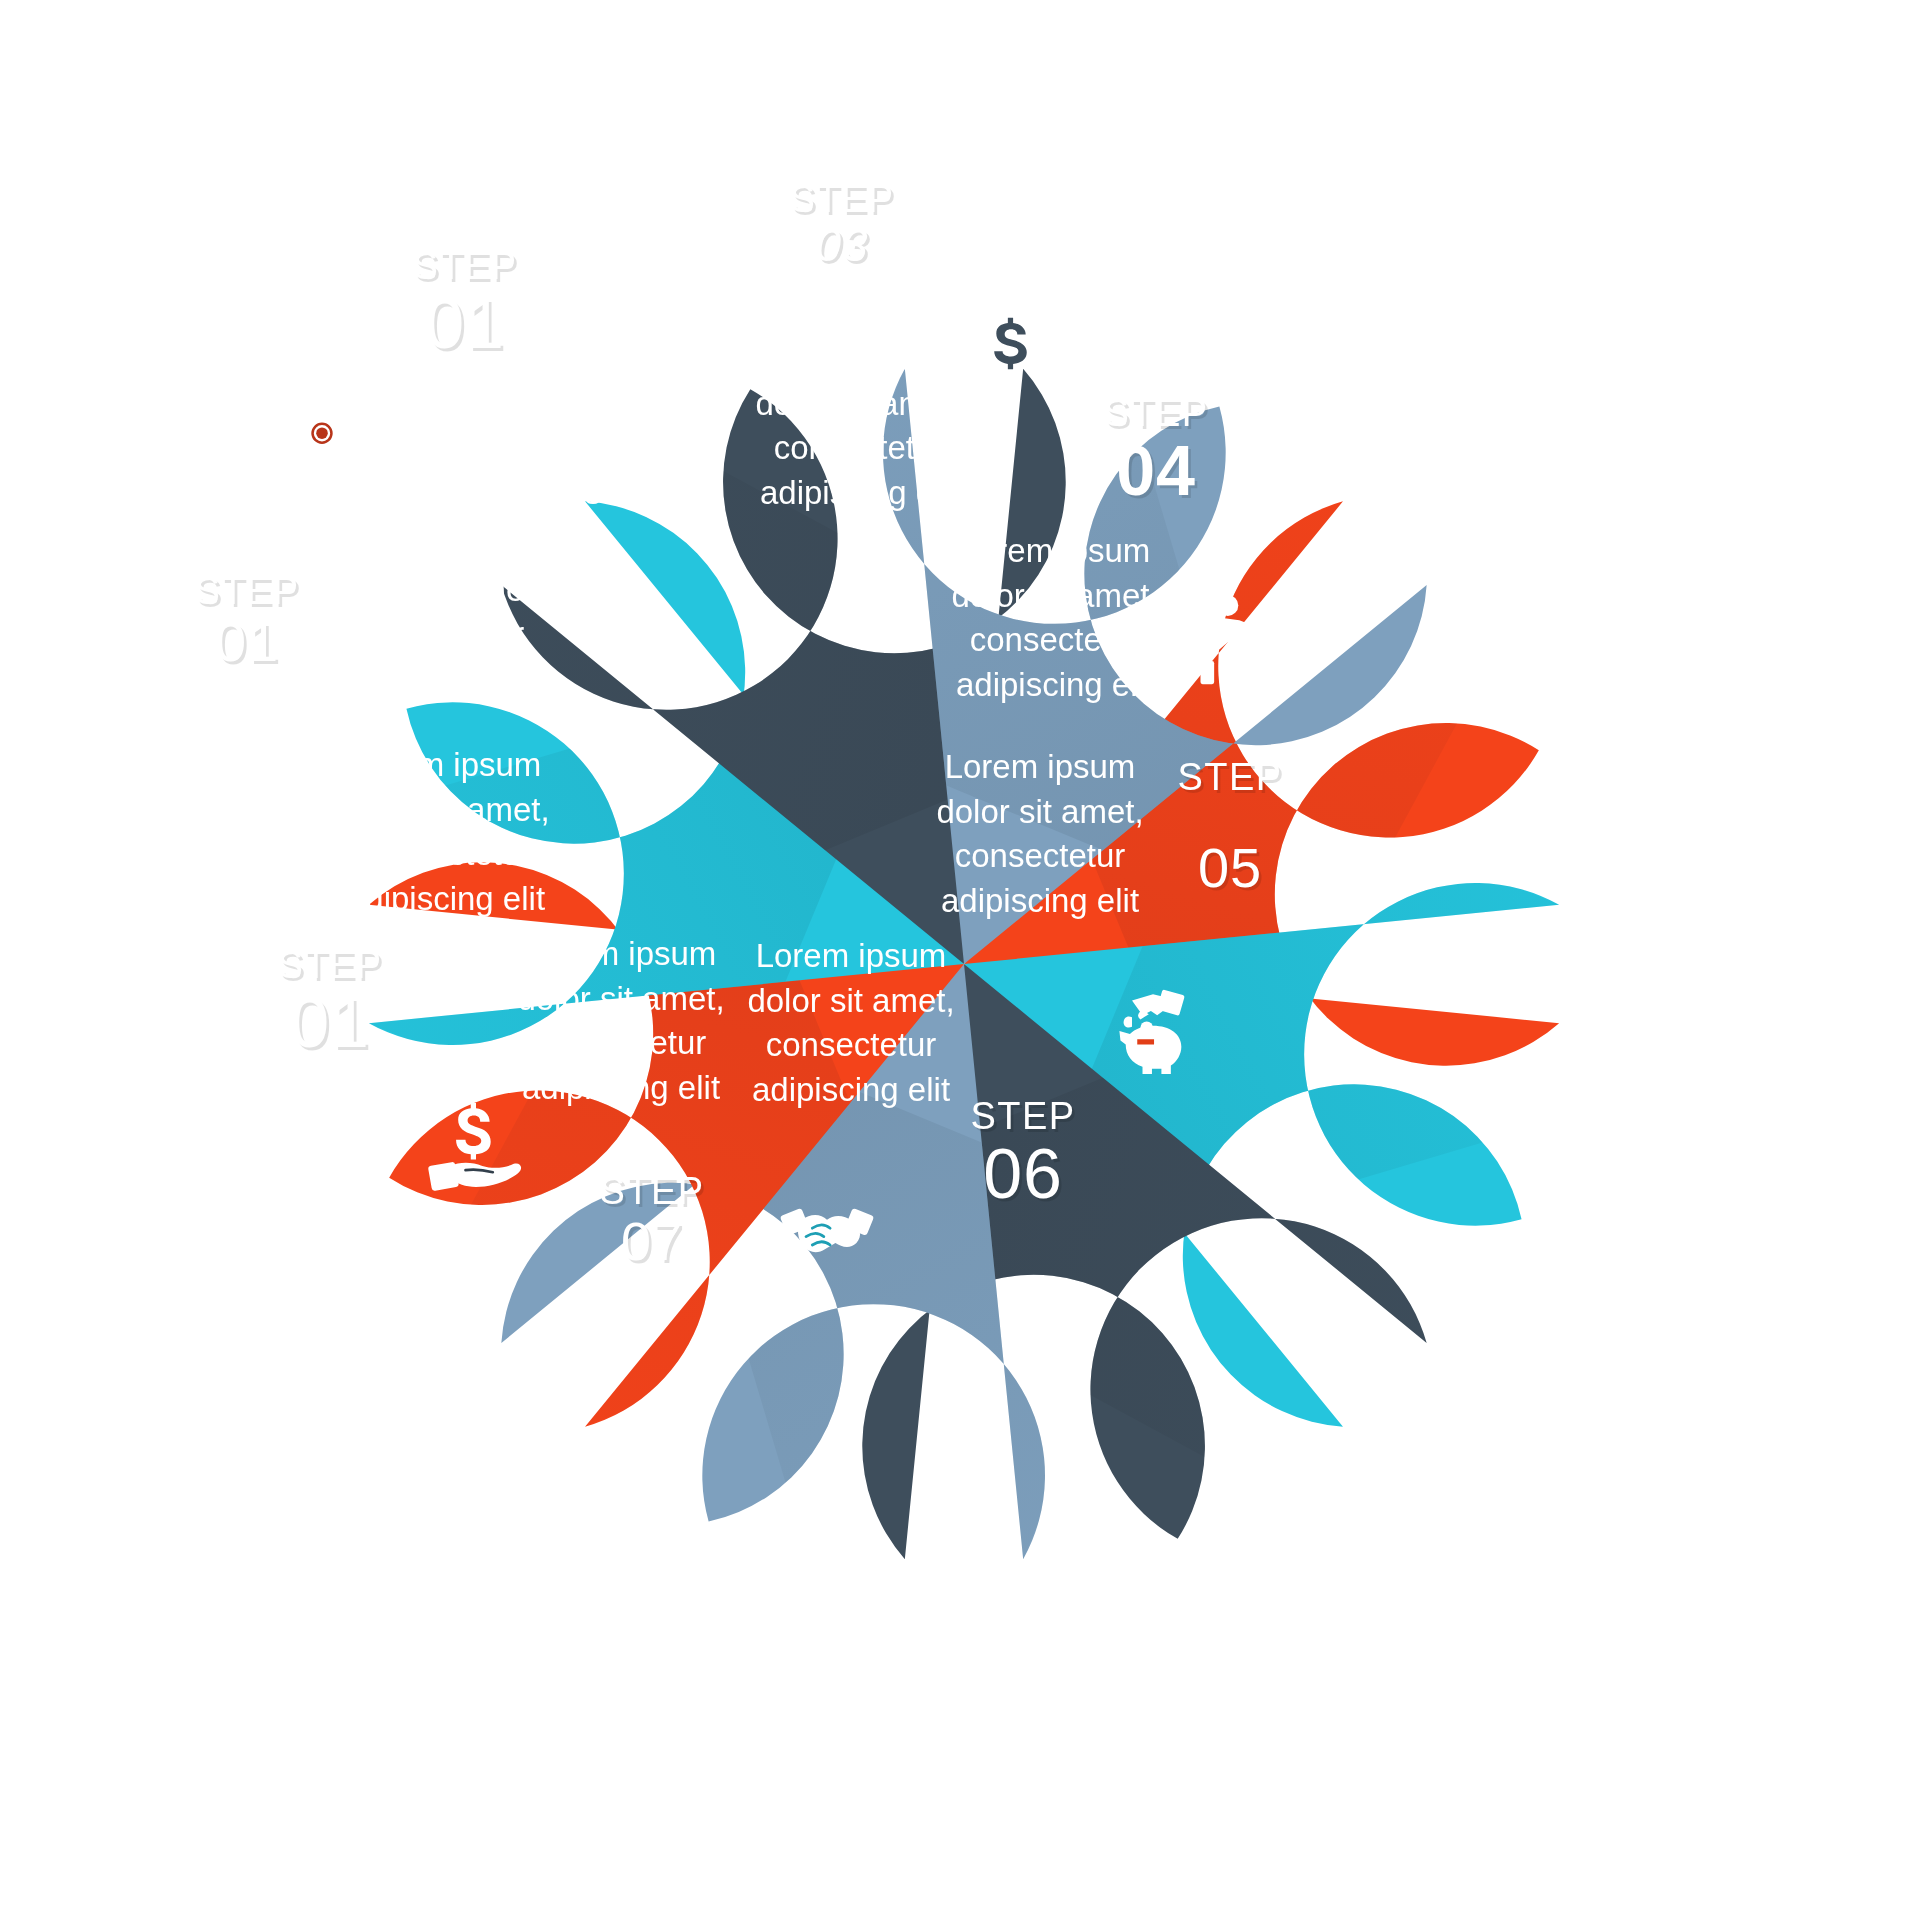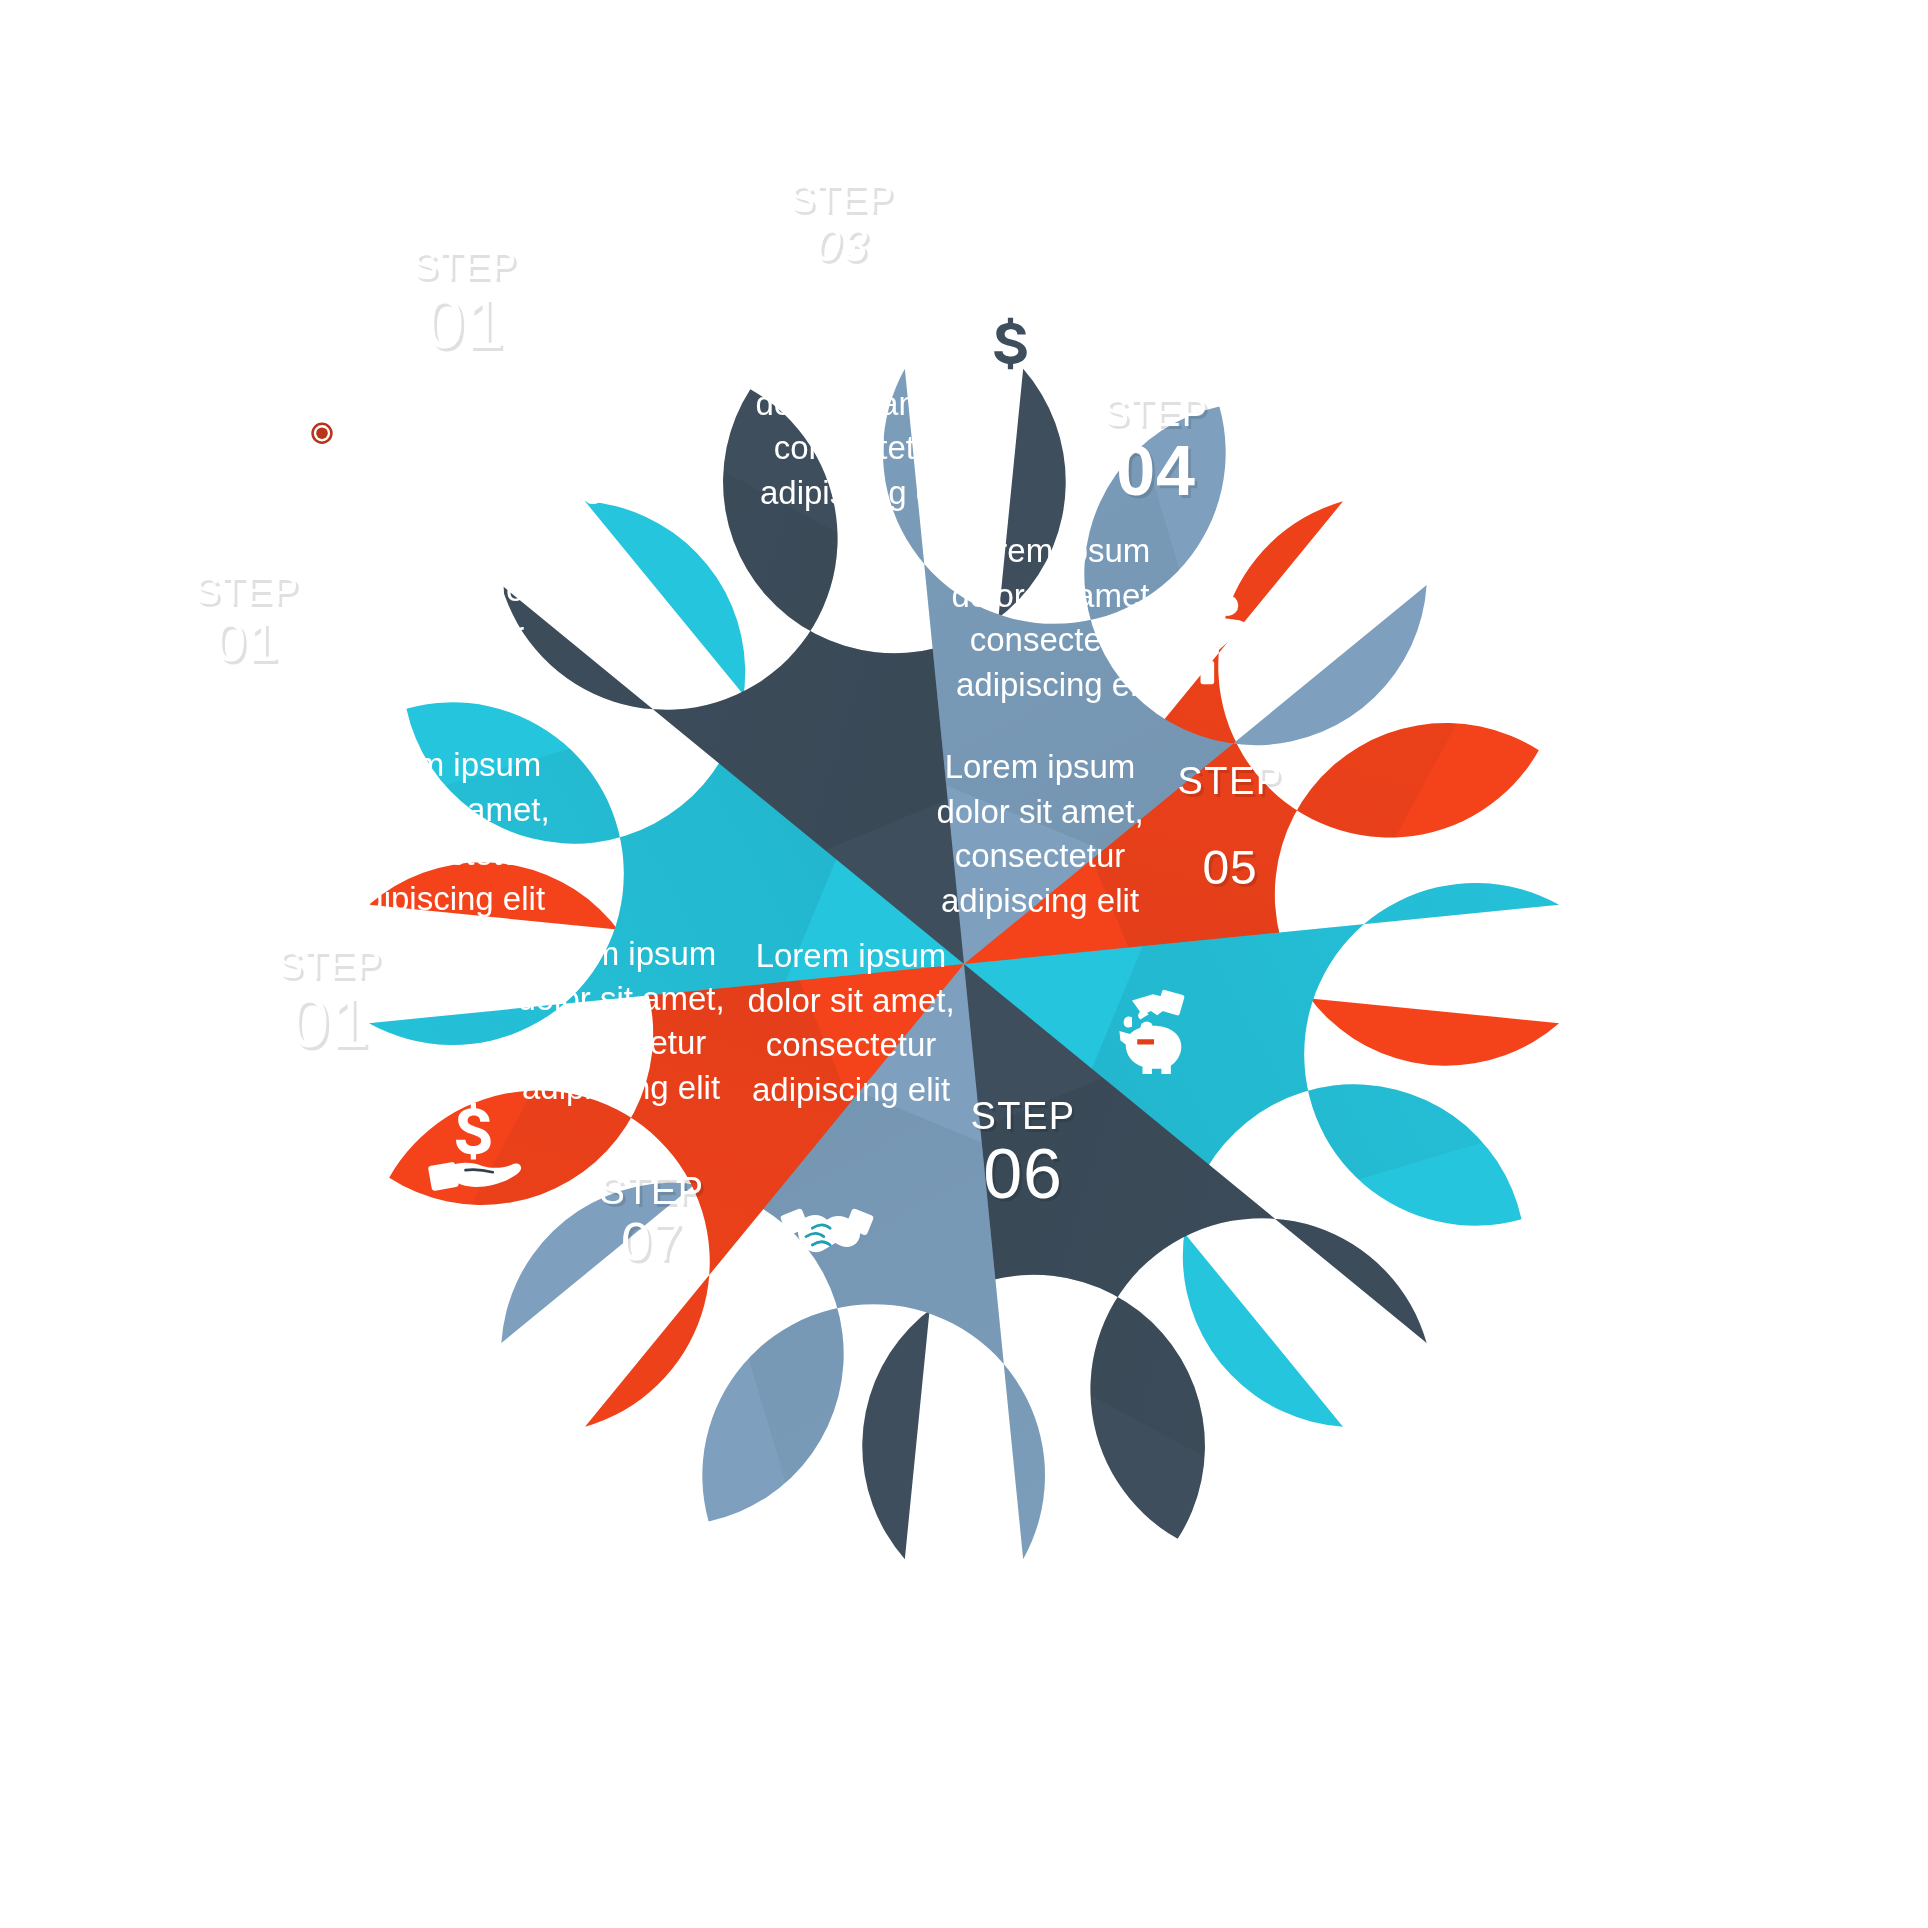--- a/index.html
+++ b/index.html
@@ -273,21 +273,21 @@
     <path d="M34 30 C30 32 27 37 26 42 L20 47 L14 44 L11 50 L20 56 L33 45 L36 52 L26 62 L31 67 L46 54 L52 62 L48 74 L56 76 L62 60 L54 46 L58 41 L68 44 L70 38 L57 33 Z"></path>
     <rect x="20" y="72" width="13" height="22" rx="2"></rect>
     <rect x="38" y="63" width="13" height="31" rx="2"></rect>
     <rect x="56" y="54" width="13" height="40" rx="2"></rect>
     <rect x="74" y="44" width="13" height="50" rx="2"></rect>
           </g>
         </svg>
       </div>
       <div class="nosel" style="position: absolute; left: 1230px; top: 827px; transform: translate(-50%, -50%); text-align: center; color: rgb(255, 255, 255); line-height: 1; white-space: nowrap; text-shadow: rgba(0, 0, 0, 0.12) 2.8px 2.8px 0px;">
         <div style="font-size: 38px; letter-spacing: 1.4px; font-weight: 400; margin-bottom: 3.8px;">STEP</div>
-        <div style="font-size: 48px; font-weight: 400; letter-spacing: 0.9px; margin-top: 44px;">05</div>
+        <div style="font-size: 56px; font-weight: 400; letter-spacing: 0.9px; margin-top: 44px;">05</div>
       </div>
       <div class="nosel" style="position: absolute; left: 1040px; top: 834px; transform: translate(-50%, -50%); text-align: center; color: rgb(255, 255, 255); font-size: 33px; line-height: 1.35; white-space: nowrap;">
         <div>Lorem ipsum</div>
         <div>dolor sit amet,</div>
         <div>consectetur</div>
         <div>adipiscing elit</div>
       </div>
       <div style="position: absolute; left: 1153px; top: 1032px; width: 105px; height: 105px; transform: translate(-50%, -50%);">
         <svg viewBox="0 0 100 100" width="105" height="105">
           <g fill="#ffffff">

